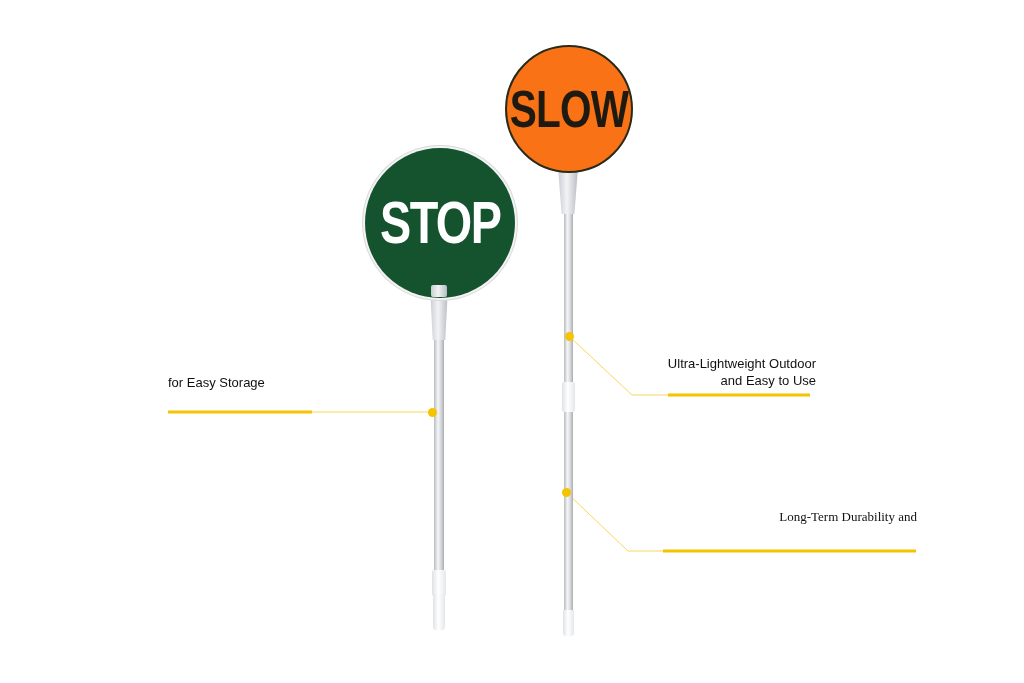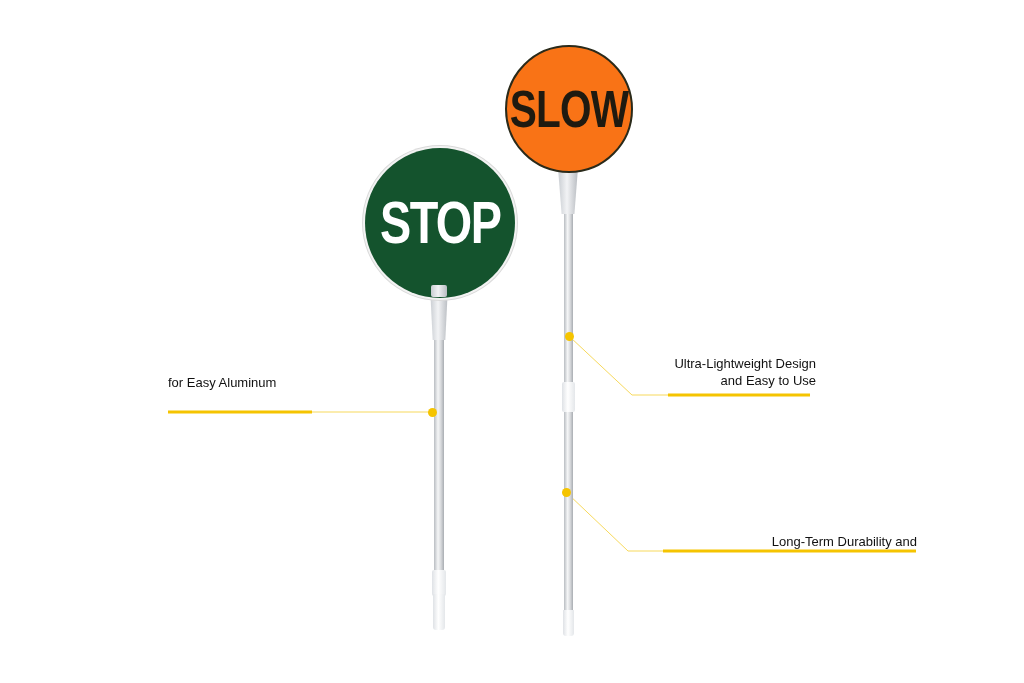--- a/index.html
+++ b/index.html
@@ -53,21 +53,21 @@
   <div class="sign sign-slow">
     <span class="word">SLOW</span>
   </div>
 </div>
 
 <div class="dot" style="left:428px; top:408px;"></div>
 <div class="dot" style="left:565px; top:332px;"></div>
 <div class="dot" style="left:562px; top:488px;"></div>
 
 <div class="label" style="left:168px; top:374px;">
-  <div>for Easy Aluminum</div>
+  <div>for Easy Storage</div>
 </div>
 <div class="label right" style="right:208px; top:355px;">
-  <div>Ultra-Lightweight Design</div>
+  <div>Ultra-Lightweight Outdoor</div>
   <div>and Easy to Use</div>
 </div>
-<div class="label right" style="right:107px; top:533px;">
+<div class="label right" style="right:107px; top:508px;font-family:Liberation Serif, serif;">
   <div>Long-Term Durability and</div>
 </div>
 
 </body></html>

